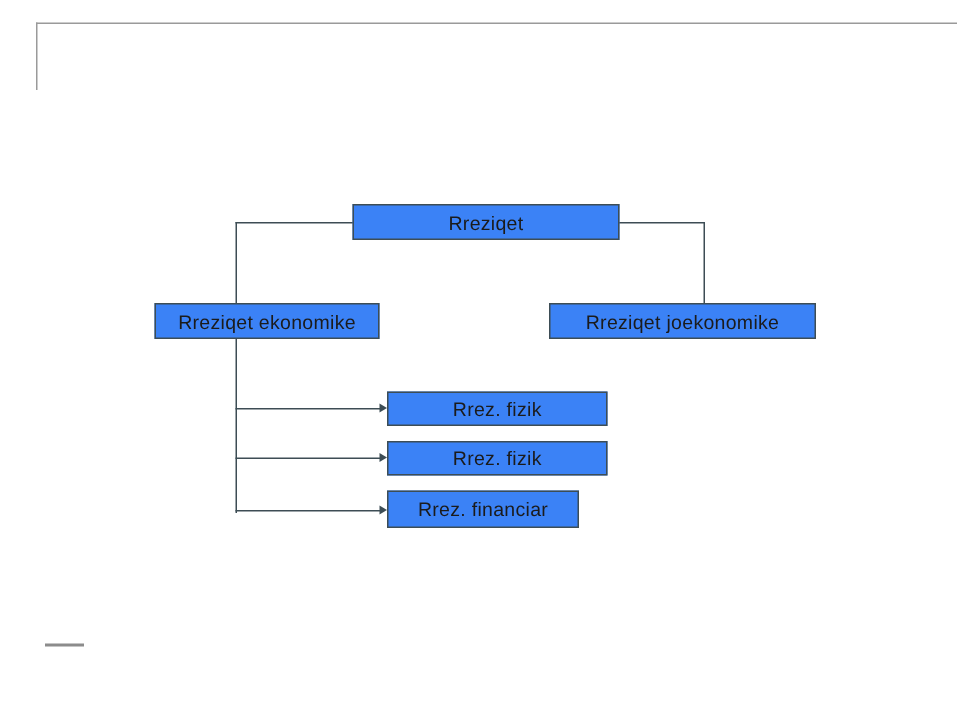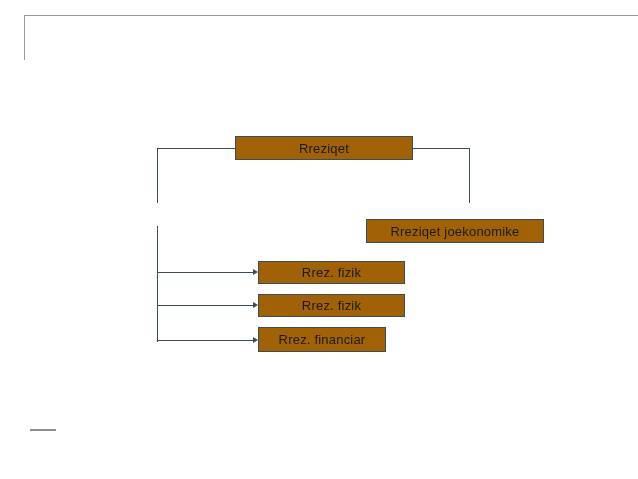--- a/index.html
+++ b/index.html
@@ -44,36 +44,36 @@
     top: 429px;
     width: 26px;
     height: 2px;
     background: #8c8c8c;
   }
 
   
   .node {
     position: absolute;
     box-sizing: border-box;
-    background: #a16207;
+    background: #3b82f6;
     border: 1px solid #3d4d55;
     display: flex;
     align-items: center;
     justify-content: center;
     color: #1b1b1b;
     font-size: 13px;
     line-height: 1;
     letter-spacing: 0.2px;
     white-space: nowrap;
     z-index: 3;
   }
 
   #node-root        { left: 235px; top: 136px; width: 178px; height: 24px; }
   #node-ekonomike   { left: 103px; top: 202px; width: 150px; height: 24px; }
-  #node-joekonomike { left: 366px; top: 202px; width: 178px; height: 24px; margin-top: 17px; }
+  #node-joekonomike { left: 366px; top: 202px; width: 178px; height: 24px; }
   #node-fizik       { left: 258px; top: 261px; width: 147px; height: 23px; }
   #node-teknik      { left: 258px; top: 294px; width: 147px; height: 23px; }
   #node-financiar   { left: 258px; top: 327px; width: 128px; height: 25px; }
 
   
   .ln { position: absolute; background: #3d4d55; z-index: 1; }
   .ln.h { height: 1px; }
   .ln.v { width: 1px; }
 
   
@@ -122,20 +122,21 @@
   <div class="branch" id="b-fizik"></div>
   <div class="branch" id="b-teknik"></div>
   <div class="branch" id="b-financiar"></div>
 
   <div class="arrowhead" id="a-fizik"></div>
   <div class="arrowhead" id="a-teknik"></div>
   <div class="arrowhead" id="a-financiar"></div>
 
   <div class="node" id="node-root">Rreziqet</div>
 
+  <div class="node" id="node-ekonomike">Rreziqet ekonomike</div>
 
   <div class="node" id="node-joekonomike">Rreziqet joekonomike</div>
 
   <div class="node" id="node-fizik">Rrez.  fizik</div>
 
   <div class="node" id="node-teknik">Rrez.  fizik</div>
 
   <div class="node" id="node-financiar">Rrez.  financiar</div>
 
   <div class="footer-dash"></div>

